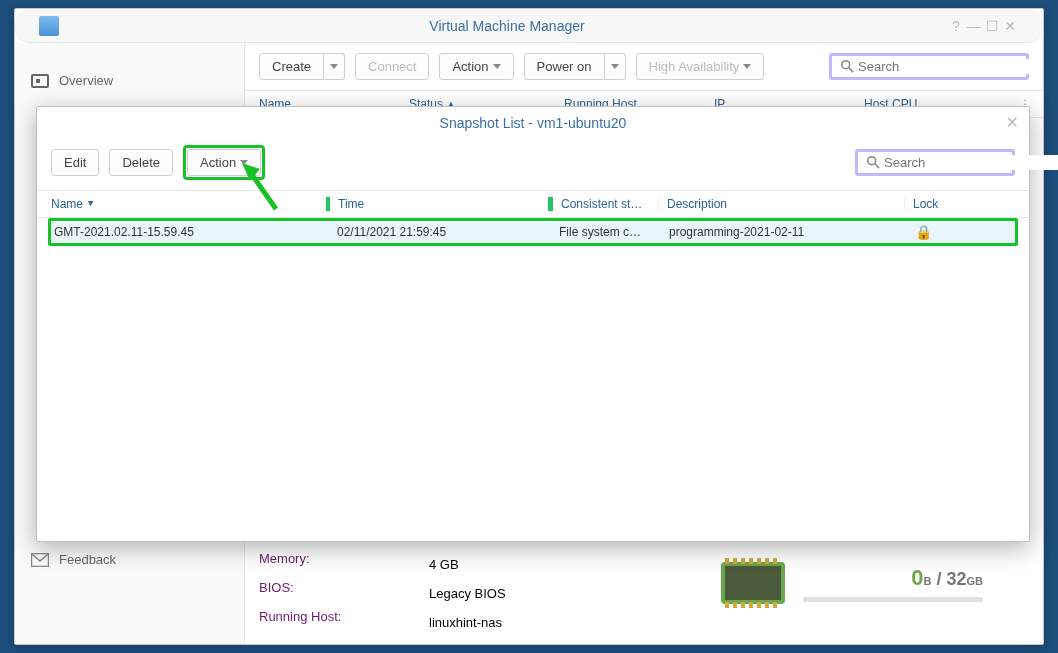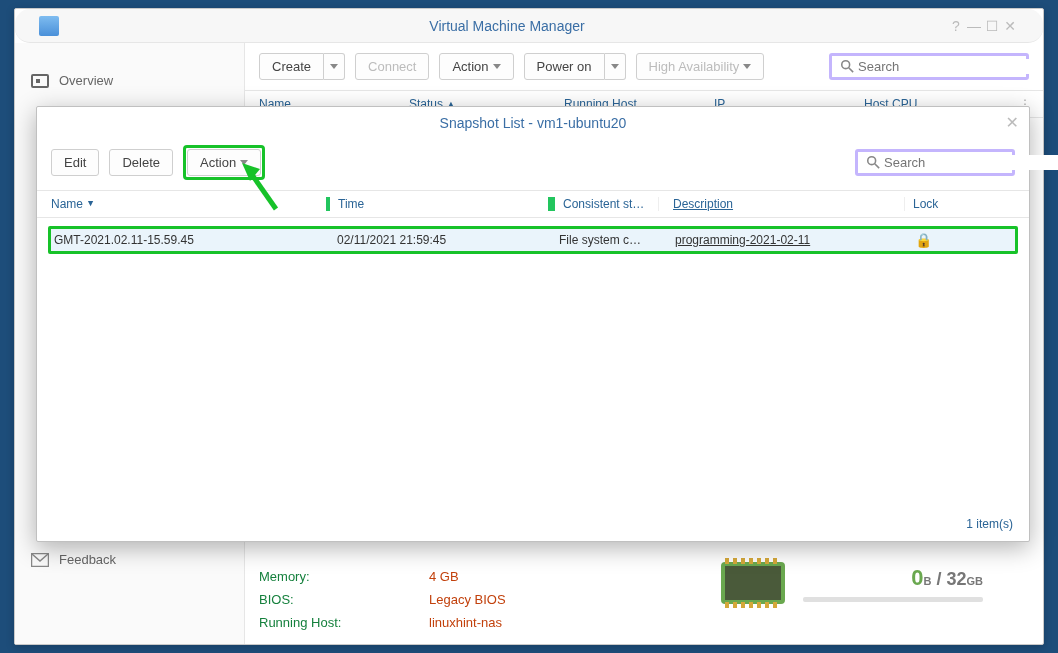--- a/index.html
+++ b/index.html
@@ -115,22 +115,22 @@
   .more-col { width: 10px; color: #aaa; }
   .sort-ind { font-size: 9px; position: relative; top: -1px; }
 
   
   .info-row {
     display: flex;
     padding: 4px 14px;
     font-size: 13px;
     color: #555;
   }
-  .info-row .lbl { width: 170px; color: #15803d; }
-  .info-row .val { color: #c2410c; }
+  .info-row .lbl { width: 170px; color: #701a75; }
+  .info-row .val { color: #000000; margin-top: 6px; }
 
   
   .memwidget {
     position: absolute;
     right: 60px;
     bottom: 40px;
     display: flex;
     align-items: center;
     gap: 18px;
   }
@@ -196,28 +196,28 @@
   }
   .snap-header {
     border-top: 1px solid #e6e6e6;
     border-bottom: 1px solid #e6e6e6;
     color: #2a6496;
     font-size: 12px;
     padding-right: 30px;
   }
   .s-name { width: 275px; }
   .s-time { width: 222px; border-left: 4px solid #22c55e; padding-left: 8px; }
-  .s-cons { width: 110px; border-left: 7px solid #22c55e; padding-left: 8px; white-space: nowrap; overflow: hidden; text-overflow: ellipsis; }
-  .s-desc { width: 246px; border-left: 1px solid #eee; padding-left: 14px; text-decoration: underline; }
+  .s-cons { width: 110px; border-left: 5px solid #22c55e; padding-left: 8px; white-space: nowrap; overflow: hidden; text-overflow: ellipsis; }
+  .s-desc { width: 246px; border-left: 1px solid #eee; padding-left: 8px; }
   .s-lock { width: 60px; border-left: 1px solid #eee; padding-left: 8px; }
   .snap-header .s-name { border-left: none; }
   .snap-row {
     border: 3px solid #17c229;
     border-radius: 2px;
-    margin: 8px 11px;
+    margin: 0 11px;
     padding: 0 3px;
     background: #eaf4fb;
     color: #333;
     font-size: 12px;
   }
   .snap-row > div { border-left: none; }
   .lock-icon { color: #f0ad4e; font-size: 14px; }
 
   .arrow {
     position: absolute;
@@ -361,21 +361,20 @@
     <div class="s-desc">Description</div>
     <div class="s-lock">Lock</div>
   </div>
   <div class="snap-row">
     <div class="s-name">GMT-2021.02.11-15.59.45</div>
     <div class="s-time">02/11/2021 21:59:45</div>
     <div class="s-cons">File system c…</div>
     <div class="s-desc">programming-2021-02-11</div>
     <div class="s-lock"><span class="lock-icon">🔒</span></div>
   </div>
-  <div class="modal-footer">1 item(s)</div>
 </div>
 
 <div class="arrow">
   <svg width="40" height="54" viewBox="0 0 40 54">
     <line x1="6" y1="6" x2="34" y2="46" stroke="#17c229" stroke-width="5"></line>
     <polygon points="0,0 18,6 8,18" fill="#17c229"></polygon>
   </svg>
 </div>
 
 </body></html>

